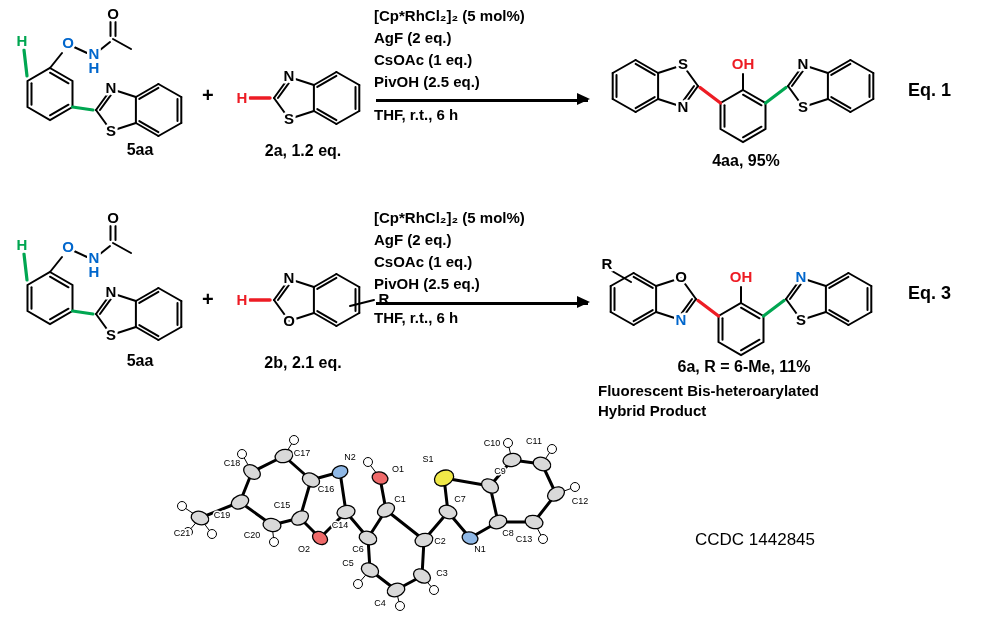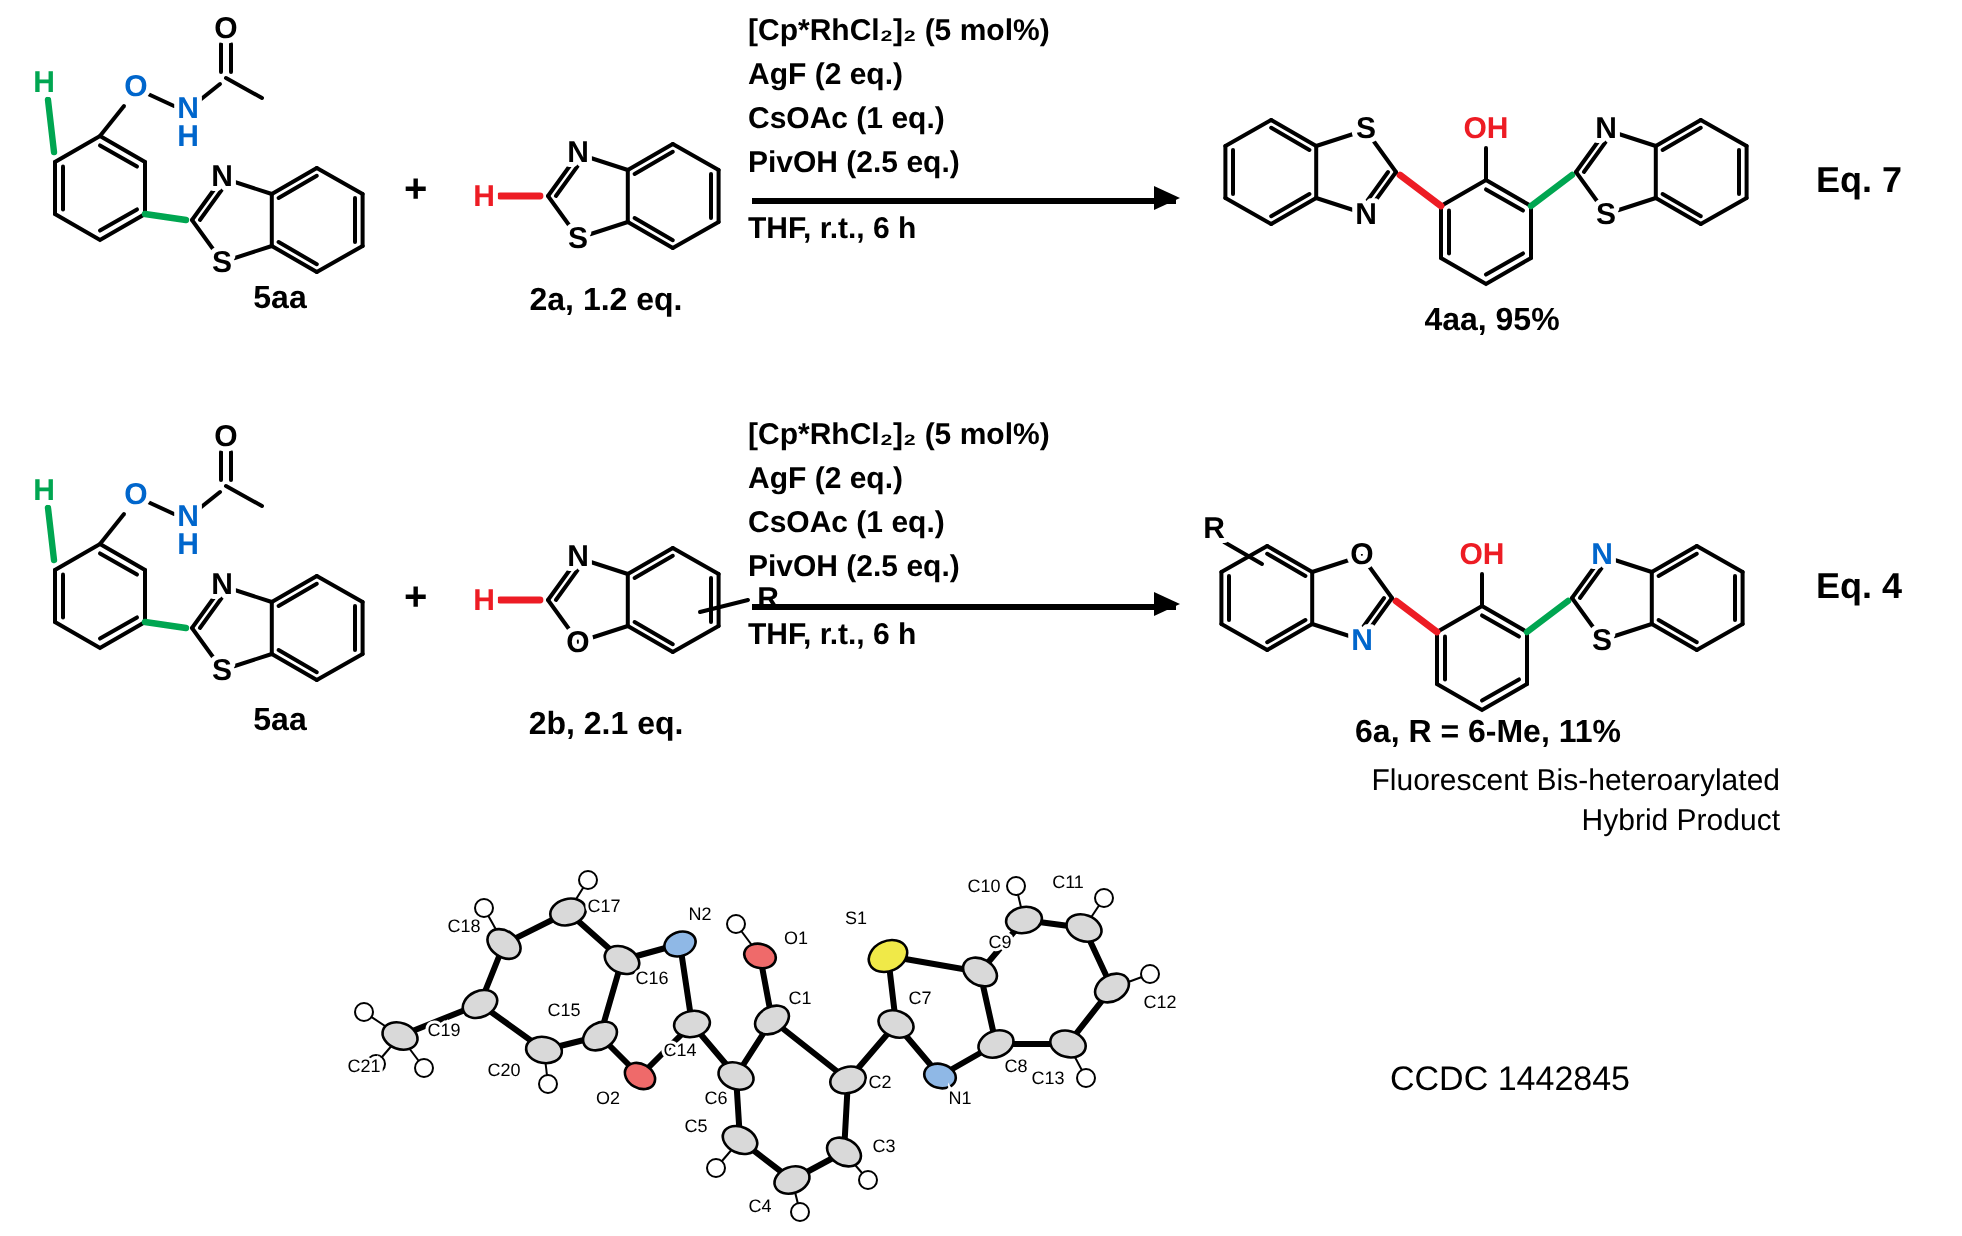--- a/index.html
+++ b/index.html
@@ -17,21 +17,21 @@
   .lbl.red   { fill:#ed1c24; }
   .lbl.blue  { fill:#0066cc; }
   .cond { position:absolute; width:218px; text-align:left; font-weight:bold; font-size:15px; line-height:22px; }
   .cond div { white-space:nowrap; }
   .arrow { position:absolute; height:2.5px; background:#000; }
   .arrow::after { content:""; position:absolute; right:-2px; top:-5.8px; width:0; height:0;
                   border-left:13px solid #000; border-top:6.5px solid transparent; border-bottom:6.5px solid transparent; }
   .slabel { position:absolute; font-weight:bold; font-size:16px; text-align:center; white-space:nowrap; }
   .eqtag  { position:absolute; font-weight:bold; font-size:18px; }
   .plus   { position:absolute; font-weight:bold; font-size:20px; }
-  .note   { position:absolute; font-weight:normal; font-size:15px; text-align:right; white-space:nowrap; }
+  .note   { position:absolute; font-weight:bold; font-size:15px; text-align:left; white-space:nowrap; }
   .ccdc   { position:absolute; font-weight:normal; font-size:17px; }
   
   .obond { stroke:#000; stroke-width:3; stroke-linecap:round; }
   .hline { stroke:#000; stroke-width:1; }
   .oe { fill:#d9d9d9; stroke:#000; stroke-width:1.3; }
   .oe.n { fill:#8fb8e6; }
   .oe.o { fill:#ef6a6a; }
   .oe.s { fill:#f0e948; }
   .oh { fill:#fff; stroke:#000; stroke-width:1; }
   .olbl { font-family:"Liberation Sans",sans-serif; font-size:9px; fill:#000; text-anchor:middle;
@@ -161,21 +161,21 @@
     <line x1="253.4" y1="96.1" x2="234.3" y2="85.05"></line>
   </g>
   <text class="lbl red" x="146" y="57">OH</text>
   <text class="lbl" x="86" y="57">S</text>
   <text class="lbl" x="86" y="100">N</text>
   <text class="lbl" x="206" y="57">N</text>
   <text class="lbl" x="206" y="100">S</text>
 </svg>
 <div class="slabel" style="left:600px;top:152px;width:292px">4aa, 95%</div>
 
-<div class="eqtag" style="left:908px;top:80px">Eq. 7</div>
+<div class="eqtag" style="left:908px;top:80px">Eq. 1</div>
 
 <svg class="struct" style="left:10px;top:212px" width="190" height="152" viewBox="0 0 190 152">
   <g>
     <path d="M40,60 L62.5,73 L62.5,99 L40,112 L17.5,99 L17.5,73 Z"></path>
     <line x1="40" y1="64.7" x2="58.5" y2="75.3"></line>
     <line x1="58.5" y1="96.7" x2="40" y2="107.3"></line>
     <line x1="21.5" y1="96.7" x2="21.5" y2="75.3"></line>
   </g>
   <line class="gbond" x1="14" y1="42" x2="17" y2="68"></line>
   <g>
@@ -297,21 +297,21 @@
   <text class="lbl red" x="146" y="57">OH</text>
   <text class="lbl" x="86" y="57">O</text>
   <text class="lbl blue" x="86" y="100">N</text>
   <text class="lbl blue" x="206" y="57">N</text>
   <text class="lbl" x="206" y="100">S</text>
 </svg>
 <div class="slabel" style="left:598px;top:358px;width:292px">6a, R = 6-Me, 11%</div>
 <div class="note" style="left:598px;top:382px;width:292px">Fluorescent Bis-heteroarylated</div>
 <div class="note" style="left:598px;top:402px;width:292px">Hybrid Product</div>
 
-<div class="eqtag" style="left:908px;top:283px">Eq. 4</div>
+<div class="eqtag" style="left:908px;top:283px">Eq. 3</div>
 
 <svg class="abs" style="left:148px;top:430px" width="500" height="188" viewBox="0 0 500 188">
   <g>
     <line class="obond" x1="52" y1="88" x2="92" y2="72"></line>
     <line class="obond" x1="92" y1="72" x2="104" y2="42"></line>
     <line class="obond" x1="104" y1="42" x2="136" y2="26"></line>
     <line class="obond" x1="136" y1="26" x2="163" y2="50"></line>
     <line class="obond" x1="163" y1="50" x2="152" y2="88"></line>
     <line class="obond" x1="152" y1="88" x2="124" y2="95"></line>
     <line class="obond" x1="124" y1="95" x2="92" y2="72"></line>

